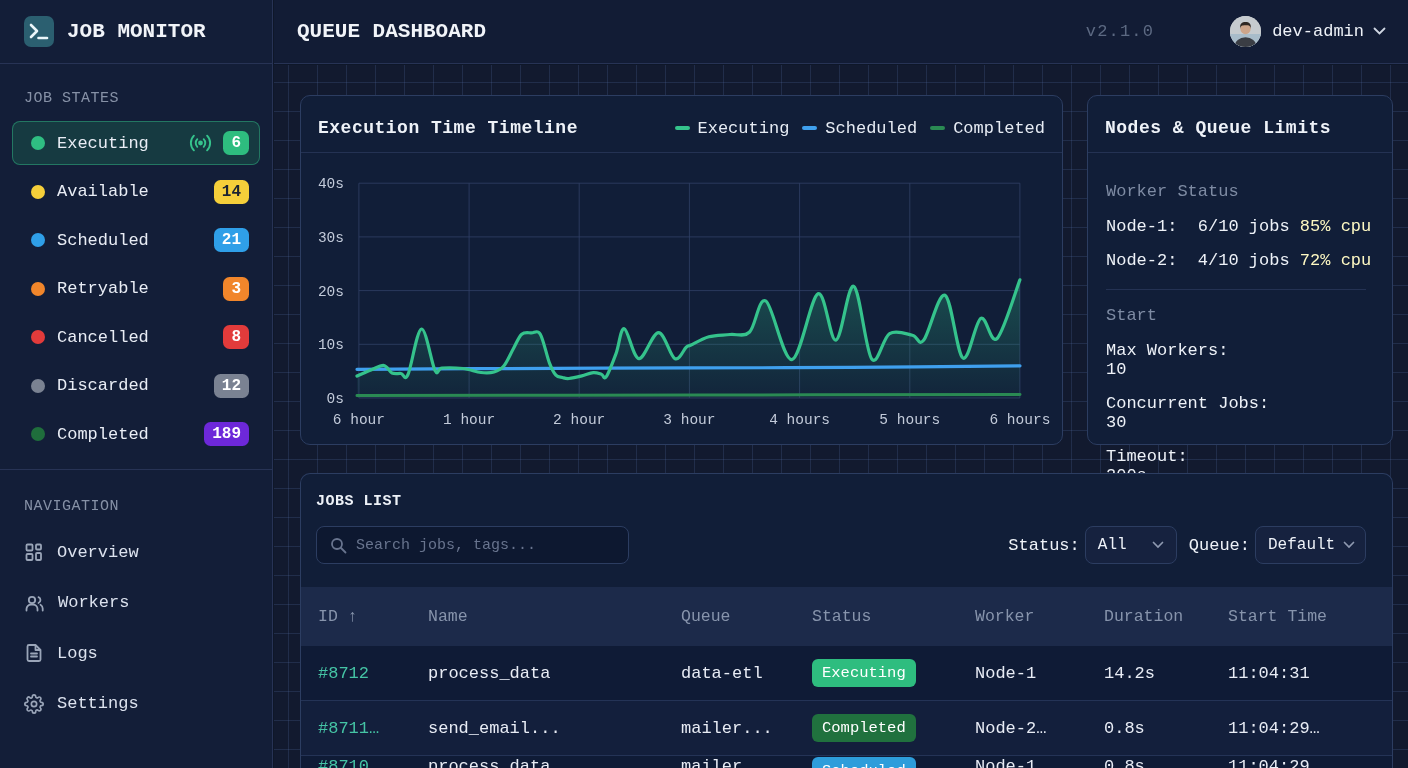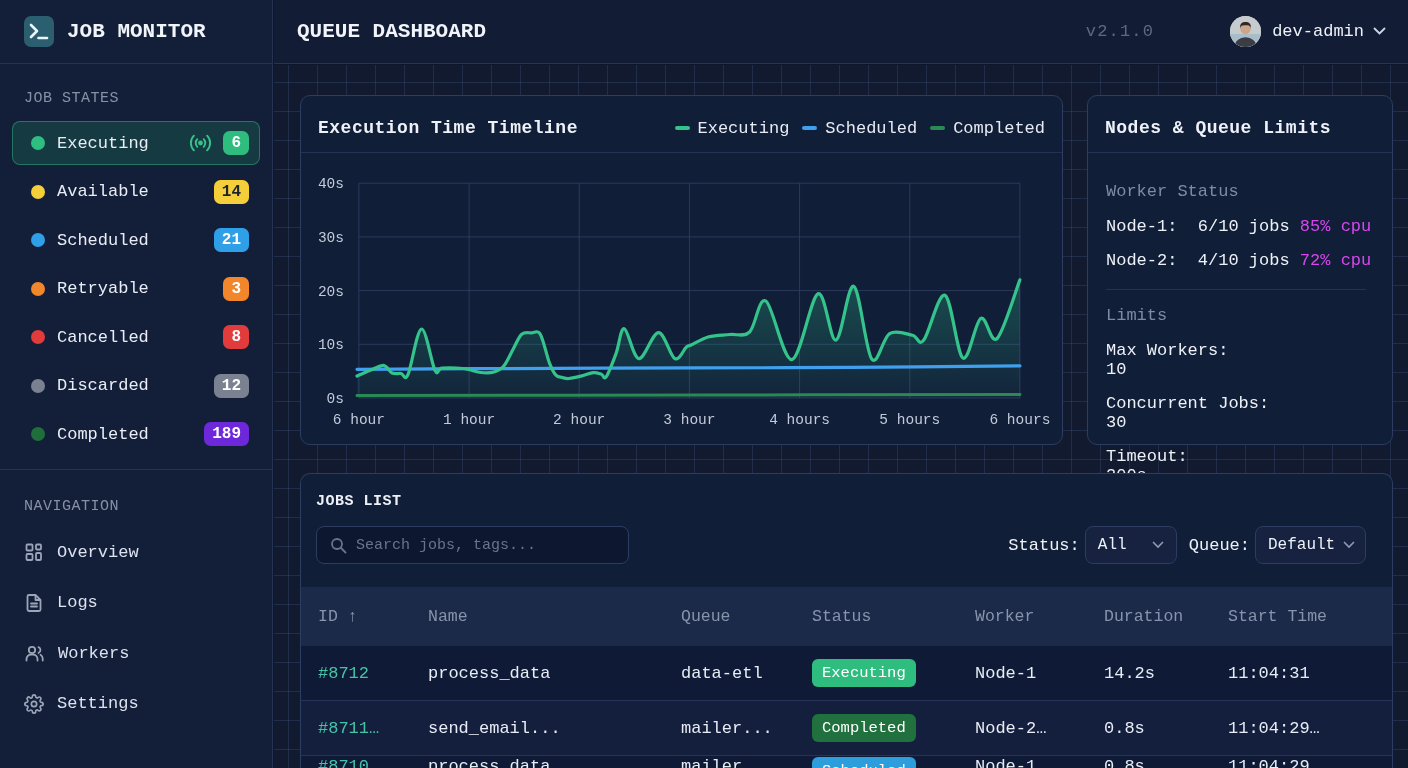--- a/index.html
+++ b/index.html
@@ -44,21 +44,21 @@
 
 #chartcard { left:26px; top:30px; width:763px; height:350px; }
 .legend { margin-left:auto; display:flex; align-items:center; }
 .leg { display:flex; align-items:center; margin-left:13px; color:#e7ecf4; font-size:17px; }
 .leg .dash { width:15px; height:3.5px; border-radius:2px; margin-right:8px; }
 
 #nodescard { left:813px; top:30px; width:306px; height:350px; }
 .nodes-body { padding:29px 26px 0 18px; }
 .sub-label { color:#7e8ba3; font-size:17px; margin-bottom:16px; }
 .node-row { color:#eef2f8; font-size:17px; margin-bottom:15px; white-space:pre; }
-.node-row .dim { color:#d946ef; }
+.node-row .dim { color:#fef9c3; }
 .n-div { border-top:1px solid #243253; margin:19px 0 16px 0; }
 .lim-row { display:flex; justify-content:space-between; color:#eef2f8; font-size:17px; margin-bottom:15px;flex-direction:column; }
 
 #jobscard { left:26px; top:408px; width:1093px; height:360px; border-bottom:none; border-bottom-left-radius:0; border-bottom-right-radius:0; }
 .jobs-top { padding:19px 26px 0 15px; }
 .jobs-title { color:#eef2f8; font-size:15px; font-weight:bold; letter-spacing:0.5px; }
 .jobs-controls { display:flex; align-items:center; margin-top:16px; }
 .search { width:313px; height:38px; border:1px solid #2c3d61; background:#0d1830; border-radius:8px; display:flex; align-items:center; padding:0 13px; }
 .search .ph { color:#68748e; font-size:15px; margin-left:9px; }
 .fl { display:flex; align-items:center; margin-left:auto; }
@@ -145,31 +145,31 @@
   <div class="sec-label" style="margin-top:28px;">NAVIGATION</div>
   <div class="navs">
     <div class="nav">
       <svg width="20" height="20" viewBox="0 0 20 20" fill="none" stroke="#9aa5b8" stroke-width="1.8">
         <rect x="2.5" y="2.5" width="6" height="6" rx="1"></rect>
             <rect x="12" y="2.5" width="5" height="5" rx="1"></rect>
         <rect x="2.5" y="12" width="6" height="6" rx="1"></rect>
             <rect x="12" y="11" width="5" height="7" rx="1"></rect>
       </svg>Overview</div>
     <div class="nav">
+      <svg width="21" height="20" viewBox="0 0 21 20" fill="none" stroke="#9aa5b8" stroke-width="1.8" stroke-linecap="round">
+        <circle cx="8" cy="7" r="3.2"></circle>
+            <path d="M2.5 17.5 v-1.5 a4.5 4.5 0 0 1 4.5 -4.5 h2 a4.5 4.5 0 0 1 4.5 4.5 v1.5"></path>
+        <path d="M14.5 4.1 a3.2 3.2 0 0 1 0 5.9 M16.5 11.7 a4.5 4.5 0 0 1 2.2 3.8 v2"></path>
+      </svg>Workers</div>
+    <div class="nav">
       <svg width="20" height="20" viewBox="0 0 20 20" fill="none" stroke="#9aa5b8" stroke-width="1.8" stroke-linejoin="round">
         <path d="M11.5 2 H5 a1.5 1.5 0 0 0 -1.5 1.5 v13 a1.5 1.5 0 0 0 1.5 1.5 h10 a1.5 1.5 0 0 0 1.5 -1.5 V7 Z"></path>
         <path d="M11.5 2 V7 H16.5"></path>
             <path d="M7 10.5 h6 M7 13.5 h6" stroke-linecap="round"></path>
       </svg>Logs</div>
-    <div class="nav">
-      <svg width="21" height="20" viewBox="0 0 21 20" fill="none" stroke="#9aa5b8" stroke-width="1.8" stroke-linecap="round">
-        <circle cx="8" cy="7" r="3.2"></circle>
-            <path d="M2.5 17.5 v-1.5 a4.5 4.5 0 0 1 4.5 -4.5 h2 a4.5 4.5 0 0 1 4.5 4.5 v1.5"></path>
-        <path d="M14.5 4.1 a3.2 3.2 0 0 1 0 5.9 M16.5 11.7 a4.5 4.5 0 0 1 2.2 3.8 v2"></path>
-      </svg>Workers</div>
     <div class="nav">
       <svg width="20" height="20" viewBox="0 0 24 24" fill="none" stroke="#9aa5b8" stroke-width="2" stroke-linecap="round" stroke-linejoin="round">
         <circle cx="12" cy="12" r="3.2"></circle>
         <path d="M19.4 15a1.65 1.65 0 0 0 .33 1.82l.06.06a2 2 0 1 1-2.83 2.83l-.06-.06a1.65 1.65 0 0 0-1.82-.33 1.65 1.65 0 0 0-1 1.51V21a2 2 0 1 1-4 0v-.09A1.65 1.65 0 0 0 9 19.4a1.65 1.65 0 0 0-1.82.33l-.06.06a2 2 0 1 1-2.83-2.83l.06-.06a1.65 1.65 0 0 0 .33-1.82 1.65 1.65 0 0 0-1.51-1H3a2 2 0 1 1 0-4h.09A1.65 1.65 0 0 0 4.6 9a1.65 1.65 0 0 0-.33-1.82l-.06-.06a2 2 0 1 1 2.83-2.83l.06.06a1.65 1.65 0 0 0 1.82.33H9a1.65 1.65 0 0 0 1-1.51V3a2 2 0 1 1 4 0v.09a1.65 1.65 0 0 0 1 1.51 1.65 1.65 0 0 0 1.82-.33l.06-.06a2 2 0 1 1 2.83 2.83l-.06.06a1.65 1.65 0 0 0-.33 1.82V9a1.65 1.65 0 0 0 1.51 1H21a2 2 0 1 1 0 4h-.09a1.65 1.65 0 0 0-1.51 1z"></path>
       </svg>Settings</div>
   </div>
 </div>
 
 <div class="topbar">
   <div class="page-title">QUEUE DASHBOARD</div>
@@ -242,21 +242,21 @@
 
   <div class="card" id="nodescard">
     <div class="card-head">
           <div class="card-title">Nodes &amp; Queue Limits</div>
         </div>
     <div class="nodes-body">
       <div class="sub-label">Worker Status</div>
       <div class="node-row">Node-1:  6/10 jobs <span class="dim">85% cpu</span></div>
       <div class="node-row">Node-2:  4/10 jobs <span class="dim">72% cpu</span></div>
       <div class="n-div"></div>
-      <div class="sub-label">Limits</div>
+      <div class="sub-label">Start</div>
       <div class="lim-row">
             <span>Max Workers:</span>
             <span>10</span>
           </div>
       <div class="lim-row">
             <span>Concurrent Jobs:</span>
             <span>30</span>
           </div>
       <div class="lim-row">
             <span>Timeout:</span>

